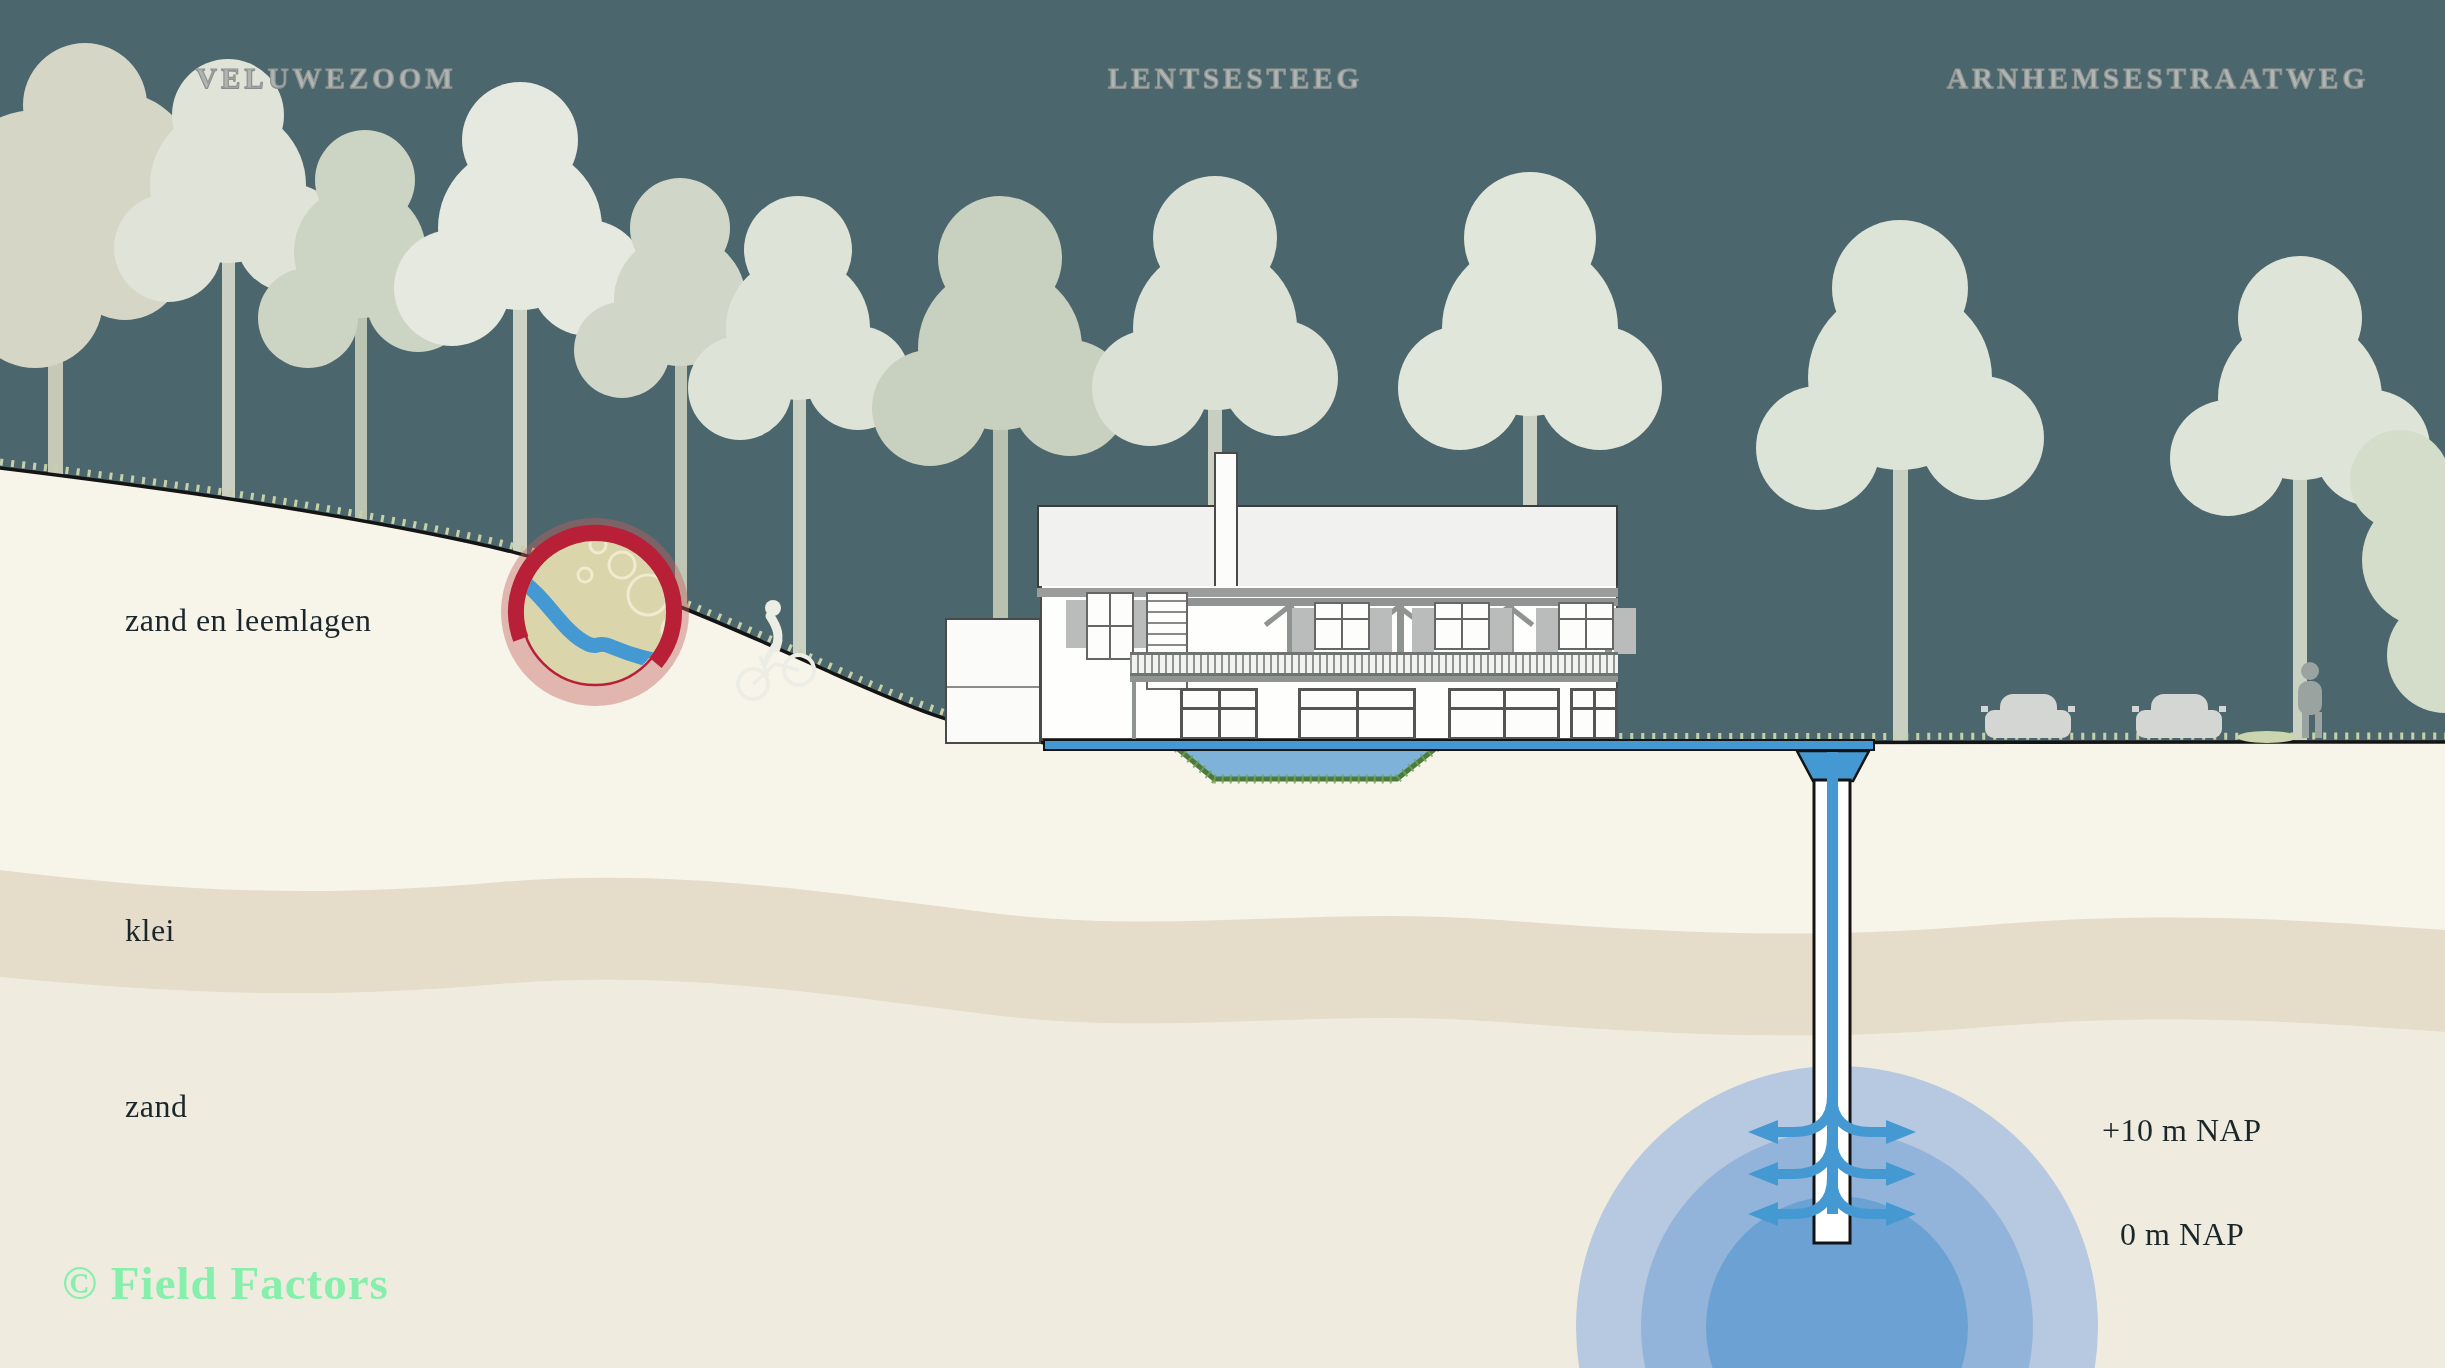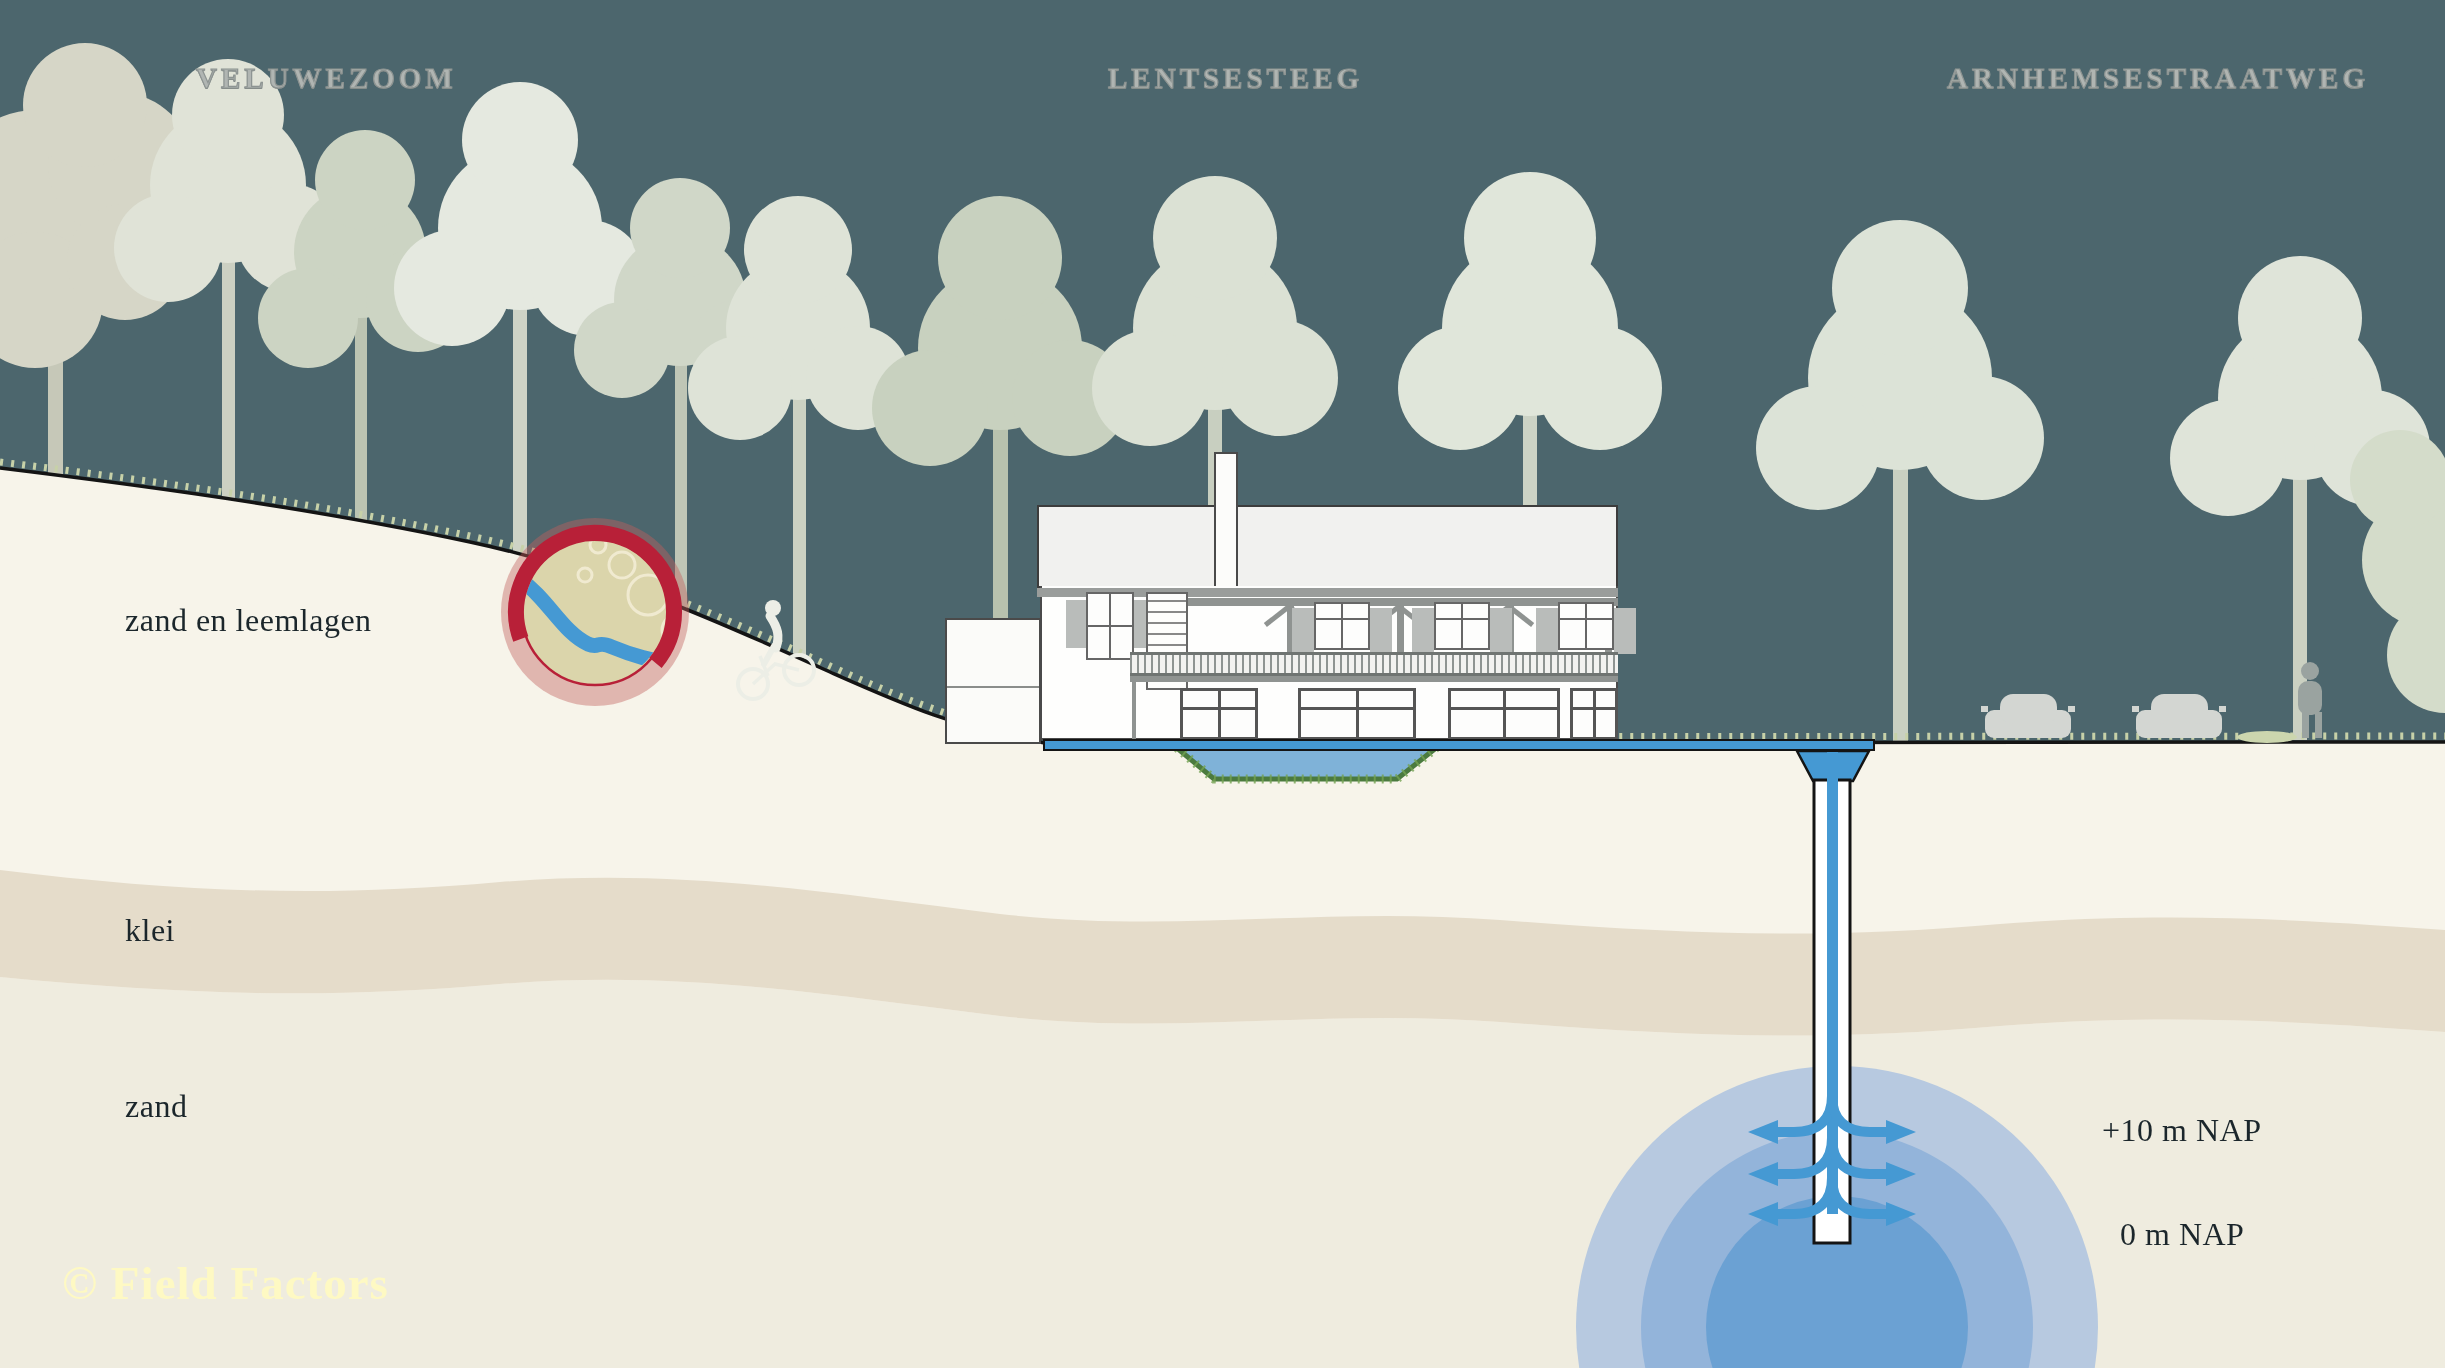--- a/index.html
+++ b/index.html
@@ -16,21 +16,21 @@
     font-size:29px;font-weight:700;letter-spacing:4px;
     color:#b0b5b2;-webkit-text-stroke:1.2px #8d9492;
     text-shadow:0 1px 0 #7e8583;white-space:nowrap;
   }
   .soil-label,.nap-label{
     position:absolute;z-index:5;font-size:32px;color:var(--text_dark,#1b262b);
     white-space:nowrap;letter-spacing:.5px;
   }
   #watermark{
     position:absolute;left:62px;top:1256px;z-index:6;
-    font-size:47px;font-weight:700;letter-spacing:1px;color:#fef9c3;
+    font-size:47px;font-weight:700;letter-spacing:1px;color:#86efac;
     white-space:nowrap;
   }
 
   
   #building{position:absolute;left:937px;top:450px;width:690px;height:302px;z-index:2;}
   #building *{position:absolute;box-sizing:border-box;}
   .annex{left:8px;top:168px;width:96px;height:126px;background:#fbfbf9;border:2px solid #4a4a4a;}
   .annex-line{left:0;top:66px;width:100%;height:2px;background:#8a8d8b;}
   .facade{left:103px;top:136px;width:578px;height:154px;background:#fefefd;
           border:2px solid #4a4a4a;border-top:none;}

